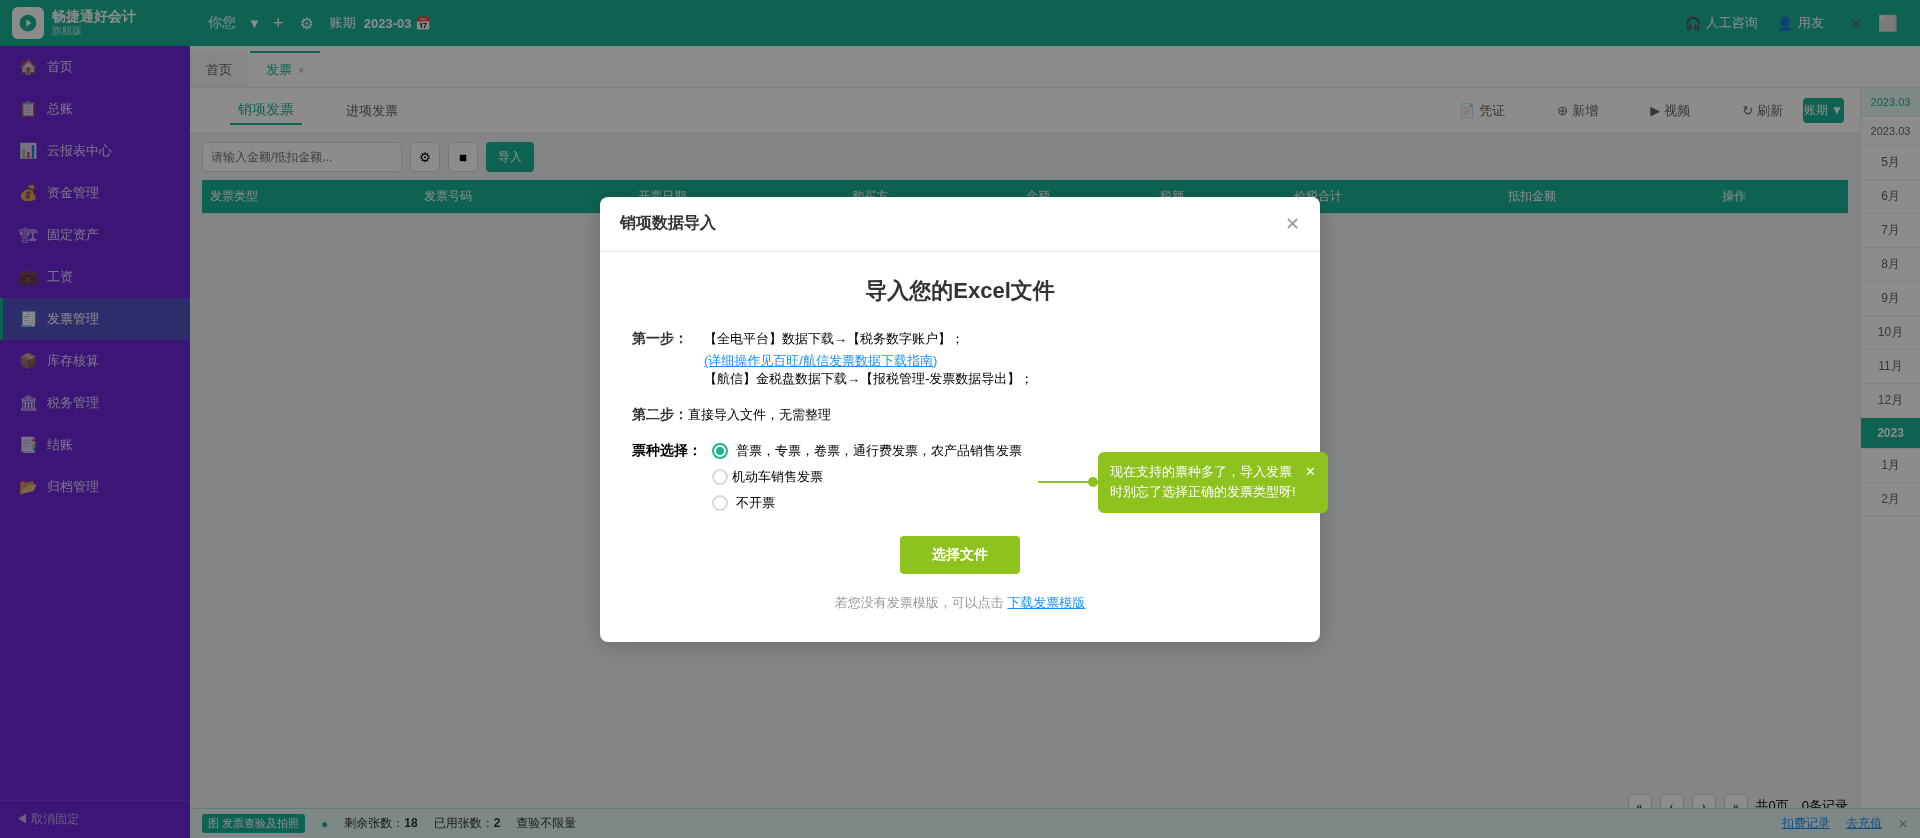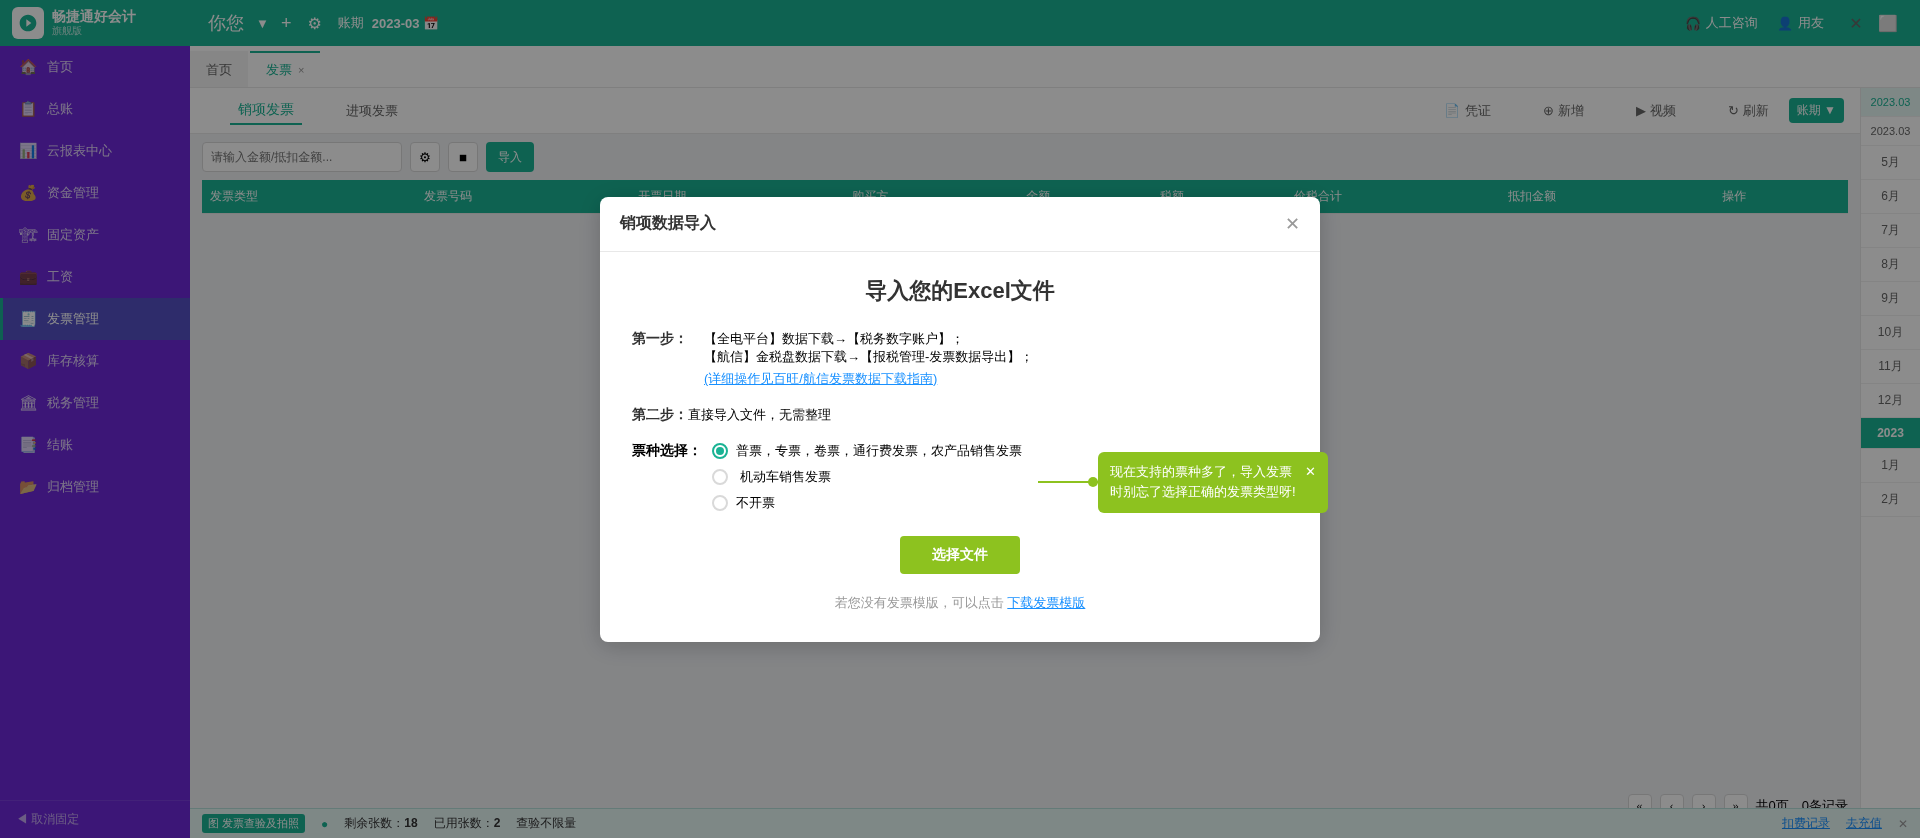--- a/index.html
+++ b/index.html
@@ -4,21 +4,21 @@
   <style>
     * { box-sizing: border-box; margin: 0; padding: 0; }
     body { font-family: 'Microsoft YaHei', '微软雅黑', sans-serif; font-size: 13px; background: #f0f2f5; overflow: hidden; width: 1920px; height: 838px; }
 
     
     .topbar {
       position: fixed; top: 0; left: 0; right: 0; height: 46px;
       background: #1ab394; display: flex; align-items: center;
       padding: 0 0 0 200px; z-index: 100;
     }
-    .topbar-account { color: white; font-size: 18px; padding: 0 8px; }
+    .topbar-account { color: white; font-size: 14px; padding: 0 8px; }
     .topbar-arrow { color: white; margin: 0 4px; }
     .topbar-add { color: white; font-size: 18px; margin: 0 8px; cursor: pointer; }
     .topbar-gear { color: white; font-size: 16px; margin: 0 8px; cursor: pointer; }
     .topbar-period { color: white; font-size: 13px; margin: 0 8px; }
     .topbar-period-val { color: white; font-weight: bold; }
     .topbar-cal { color: white; margin: 0 4px; }
     .topbar-right { margin-left: auto; display: flex; align-items: center; padding-right: 20px; gap: 20px; }
     .topbar-consult { color: white; font-size: 13px; cursor: pointer; display: flex; align-items: center; gap: 4px; }
     .topbar-user { color: white; font-size: 13px; cursor: pointer; display: flex; align-items: center; gap: 4px; }
 
@@ -95,21 +95,21 @@
     }
     .action-btn {
       height: 30px; padding: 0 12px; border-radius: 4px; border: none;
       background: #1ab394; color: white; font-size: 12px; cursor: pointer;
     }
     .icon-btn { width: 30px; height: 30px; border: 1px solid #d9d9d9; background: white; border-radius: 4px; cursor: pointer; display: flex; align-items: center; justify-content: center; }
 
     
     .data-table { width: 100%; border-collapse: collapse; font-size: 12px; }
     .data-table th { background: #f5f7fa; padding: 8px; text-align: left; border-bottom: 1px solid #e8e8e8; color: #666; font-weight: normal; }
-    .rt-btn-primary { background: #1ab394; color: white; padding: 4px 8px; border-radius: 4px; font-size: 12px; cursor: pointer; border: none; }
+    .rt-btn-primary { background: #1ab394; color: white; padding: 4px 1px; border-radius: 4px; font-size: 12px; cursor: pointer; border: none; font-family: Liberation Serif, serif; }
 
     
     .modal-overlay {
       position: fixed; top: 0; left: 0; right: 0; bottom: 0;
       background: rgba(0,0,0,0.45); z-index: 1000;
       display: flex; align-items: center; justify-content: center;
     }
 
     
     .modal {
@@ -371,44 +371,44 @@
       <span class="modal-close">✕</span>
     </div>
     <div class="modal-body">
       <div class="modal-main-title">导入您的Excel文件</div>
 
       <div class="step-block">
         <div style="display:flex; gap:16px;">
           <span class="step-key">第一步：</span>
           <div>
             <div>【全电平台】数据下载→【税务数字账户】；</div>
-            <div>【航信】金税盘数据下载→【报税管理-发票数据导出】；</div>
             <div style="margin-top:4px;">
               <span class="step-link">(详细操作见百旺/航信发票数据下载指南)</span>
             </div>
+            <div>【航信】金税盘数据下载→【报税管理-发票数据导出】；</div>
           </div>
         </div>
       </div>
 
       <div class="step-block">
         <div style="display:flex; gap:0;">
           <span class="step-key">第二步：</span>
           <span>直接导入文件，无需整理</span>
         </div>
       </div>
 
       <div class="ticket-select" style="position:relative;">
         <div style="display:flex; align-items:flex-start; gap:0;">
           <span style="font-size:14px; font-weight:bold; min-width:80px;">票种选择：</span>
           <div>
             <div style="display:flex; align-items:center; gap:8px; margin-bottom:8px;">
               <div class="radio-circle checked"></div>
               <span>普票，专票，卷票，通行费发票，农产品销售发票</span>
             </div>
-            <div style="display:flex; align-items:center; gap:12px; margin-bottom:8px;">
+            <div style="display:flex; align-items:center; gap:4px; margin-bottom:8px;">
               <div class="radio-circle"></div>
               <span>机动车销售发票</span>
             </div>
             <div style="display:flex; align-items:center; gap:8px;">
               <div class="radio-circle"></div>
               <span>不开票</span>
             </div>
           </div>
         </div>
 

